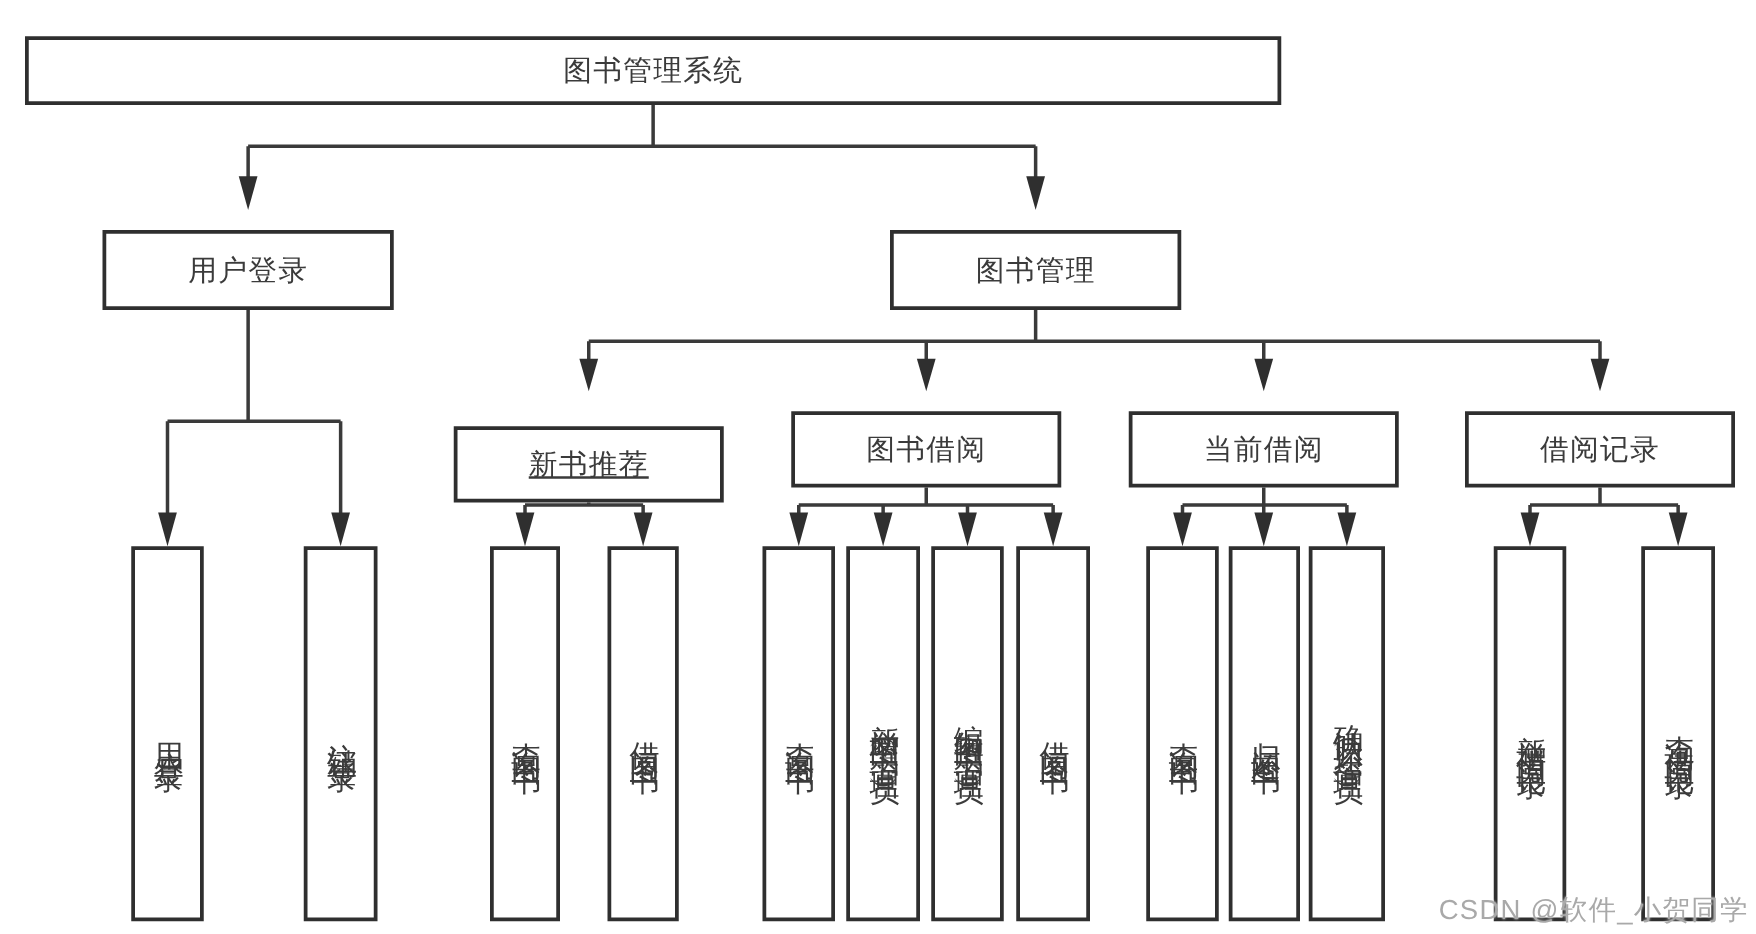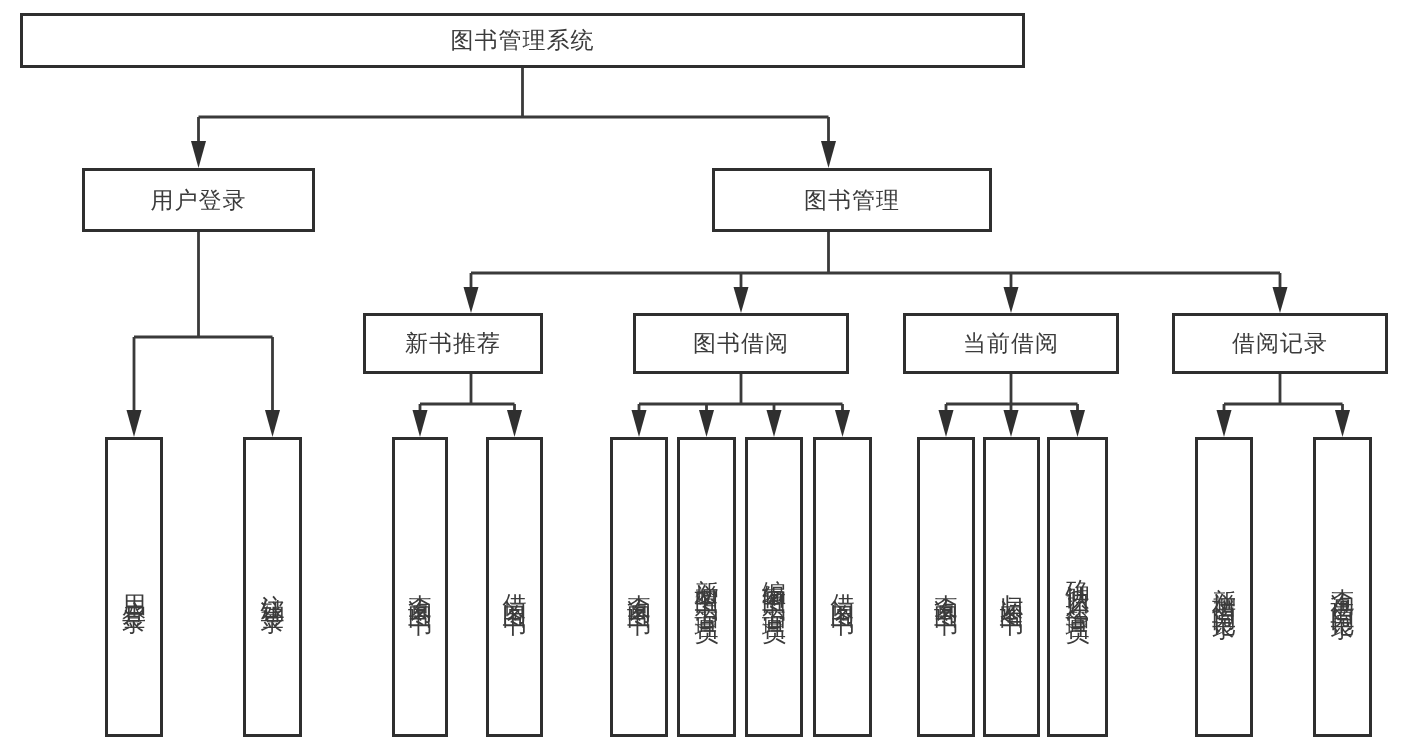--- a/index.html
+++ b/index.html
@@ -23,20 +23,21 @@
     position: absolute;
     background: #ffffff;
     border: 3px solid #2f2f2f;
     display: flex;
     align-items: center;
     justify-content: center;
     color: #3b3b3b;
     font-size: 23px;
     letter-spacing: 1px;
     z-index: 2;
+    margin-top: 16px;
   }
   .vbox {
     position: absolute;
     background: #ffffff;
     border: 3px solid #2f2f2f;
     display: flex;
     align-items: center;
     justify-content: center;
     color: #3b3b3b;
     z-index: 2;
@@ -112,25 +113,25 @@
     </g>
   </svg>
 
   <div class="box" style="left:20px; top:13px; width:1005px; height:55px;">
     <span>图书管理系统</span>
   </div>
 
   <div class="box" style="left:82px; top:168px; width:233px; height:64px;">
     <span>用户登录</span>
   </div>
-  <div class="box" style="left:712px; top:168px; width:280px; height:64px;align-items:center;">
+  <div class="box" style="left:712px; top:168px; width:233px; height:64px;align-items:center;">
     <span>图书管理</span>
   </div>
 
-  <div class="box" style="left:363px; top:313px; width:180px; height:61px;">
+  <div class="box" style="left:363px; top:325px; width:216px; height:61px;text-decoration:underline;">
     <span>新书推荐</span>
   </div>
   <div class="box" style="left:903px; top:313px; width:216px; height:61px;">
     <span>当前借阅</span>
   </div>
   <div class="box" style="left:633px; top:313px; width:216px; height:61px;">
     <span>图书借阅</span>
   </div>
   <div class="box" style="left:1172px; top:313px; width:216px; height:61px;justify-content:center;">
     <span>借阅记录</span>
@@ -173,14 +174,15 @@
     <span>确认归还（管理员）</span>
   </div>
 
   <div class="vbox" style="left:1195px; top:437px; width:58px; height:300px;">
     <span>新增借阅记录</span>
   </div>
   <div class="vbox" style="left:1313px; top:437px; width:59px; height:300px;">
     <span>查询借阅记录</span>
   </div>
 
+  <div class="watermark">CSDN @软件_小贺同学</div>
 
 </div>
 
 </body></html>

